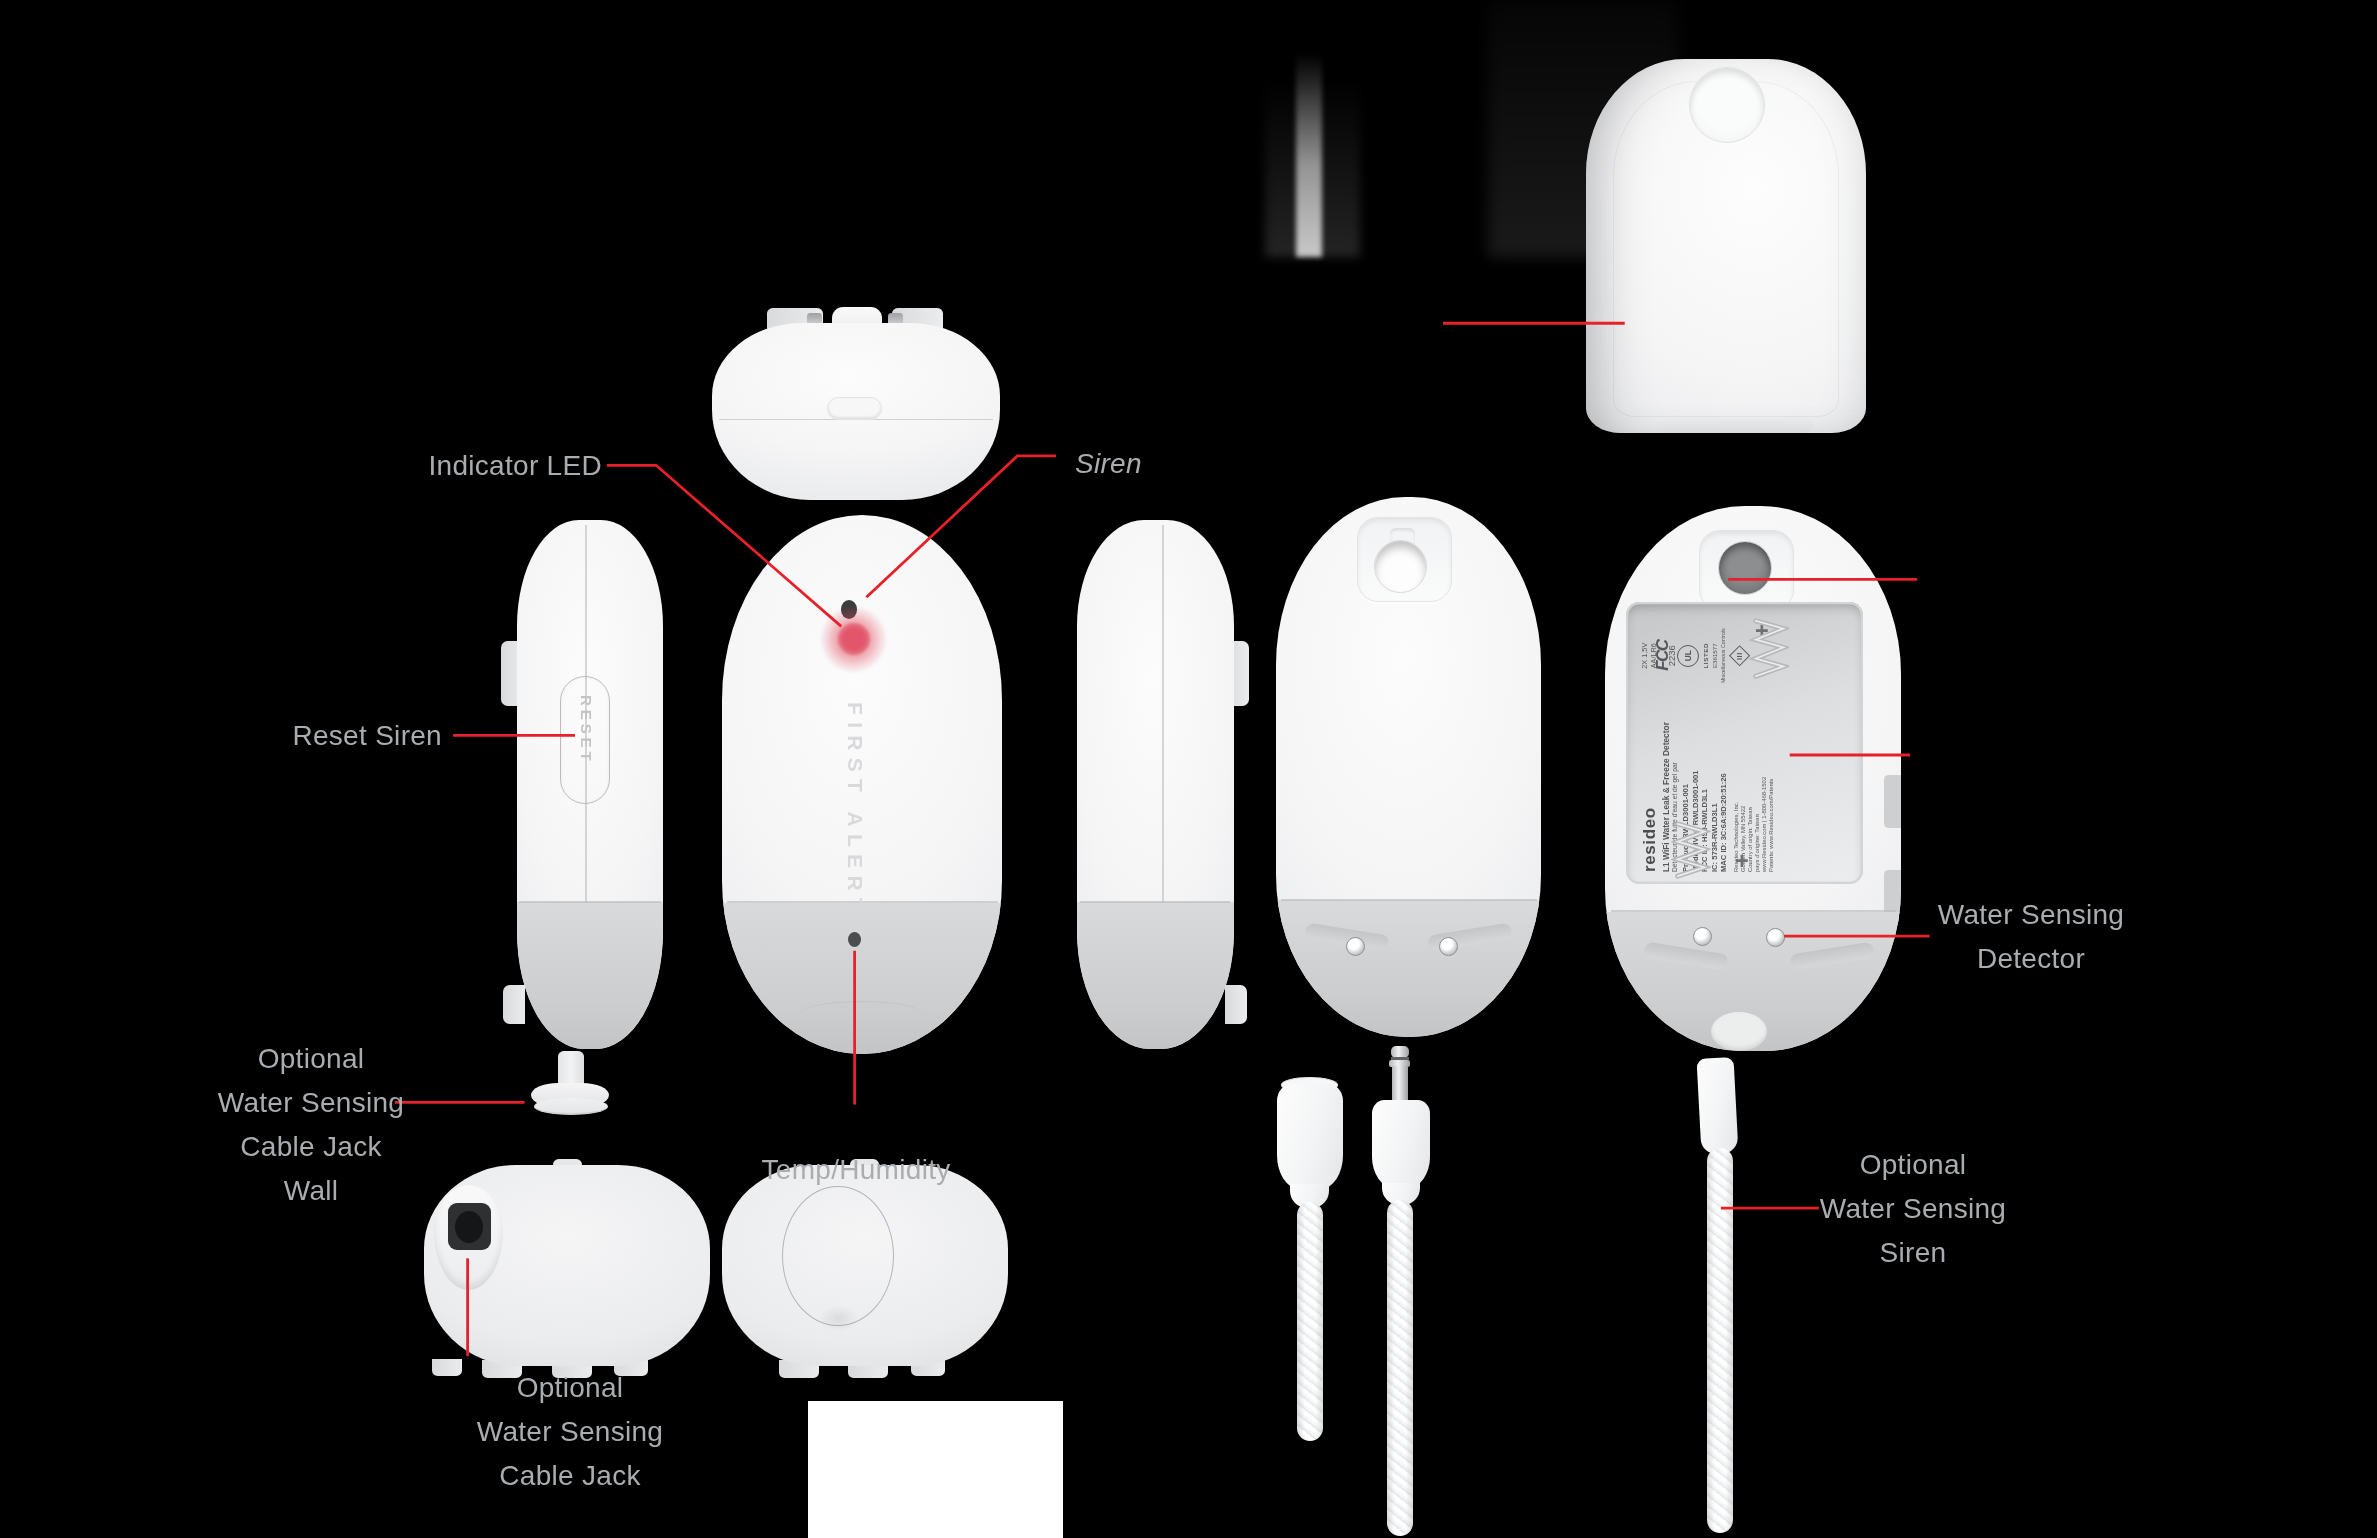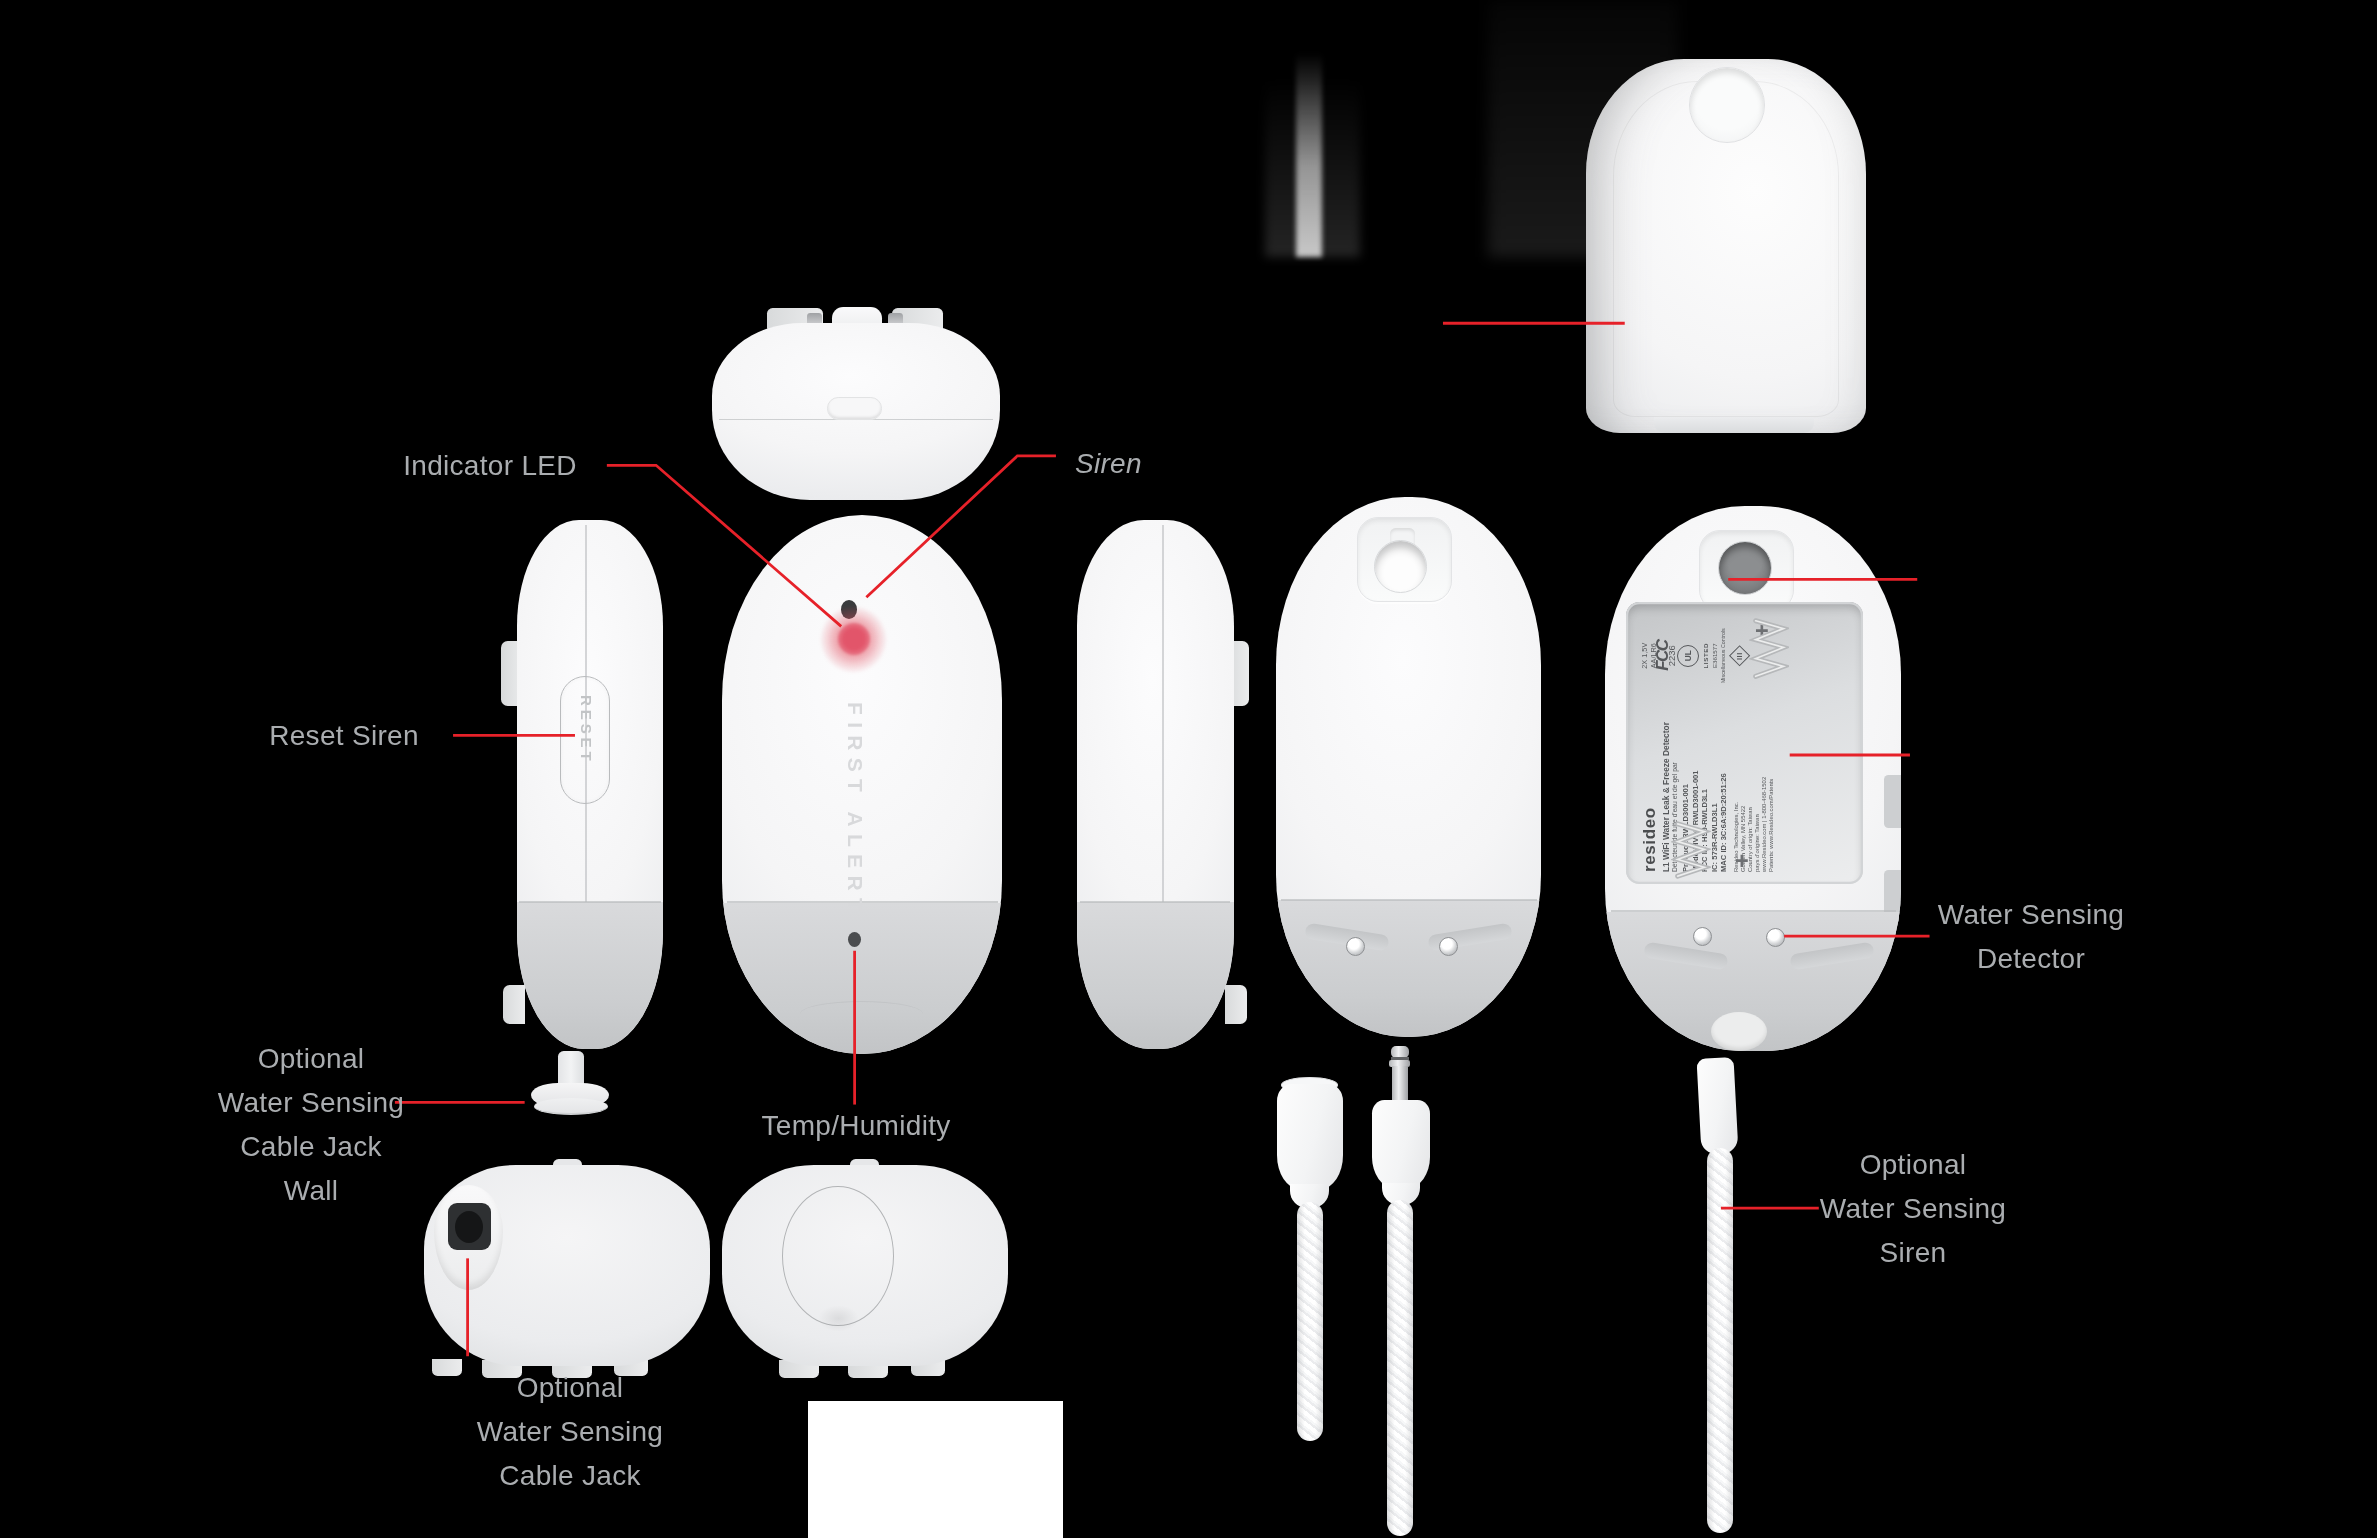--- a/index.html
+++ b/index.html
@@ -28,21 +28,21 @@
   .tab { position:absolute; background:linear-gradient(to right,#d8dadb,#ebeced); }
   .contact { position:absolute; width:19px; height:19px; border-radius:50%;
     background:radial-gradient(circle at 40% 35%, #ffffff 0 35%, #d2d4d6 60%, #9b9da0 100%);
     border:1.1px solid #8e9093; }
   .slot { position:absolute; width:84px; height:15.7px; border-radius:12.3px;
     background:linear-gradient(to bottom,#c0c2c4,#d6d8da); opacity:.85; }
 
   
   .lbl { position:absolute; color:#aaadb0; font-size:28px; line-height:44px;
     letter-spacing:0.3px; text-align:center; white-space:nowrap; }
-  .lbl.right { }
+  .lbl.right { text-align:right; }
   .lbl.left  { text-align:left; }
 
   
   .siren-dot { position:absolute; width:15.7px; height:18.5px; border-radius:50%; background:#3a3c3e; }
   .led-halo { position:absolute; width:67px; height:67px; border-radius:50%;
     background:radial-gradient(circle, rgba(225,75,92,.55) 0 30%, rgba(225,75,92,.22) 55%, rgba(225,75,92,0) 72%);
     filter:blur(1.7px); }
   .led-core { position:absolute; width:32px; height:32px; border-radius:50%;
     background:radial-gradient(circle, #e2556a 0 45%, rgba(226,85,106,.55) 70%, rgba(226,85,106,0) 100%);
     filter:blur(1.1px); }
@@ -311,21 +311,21 @@
     <div>Detector</div>
   </div>
 
   <div class="lbl" style="left:171px; top:1037px; width:280px;">
     <div>Optional</div>
     <div>Water Sensing</div>
     <div>Cable Jack</div>
     <div>Wall</div>
   </div>
 
-  <div class="lbl" style="left:716px; top:1104px; width:280px;">
+  <div class="lbl" style="left:716px; top:1148px; width:280px;">
     <div>Temp/Humidity</div>
   </div>
 
   <div class="lbl" style="left:1773px; top:1143px; width:280px;">
     <div>Optional</div>
     <div>Water Sensing</div>
     <div>Siren</div>
   </div>
 
   <div class="lbl" style="left:430px; top:1366px; width:280px;">

